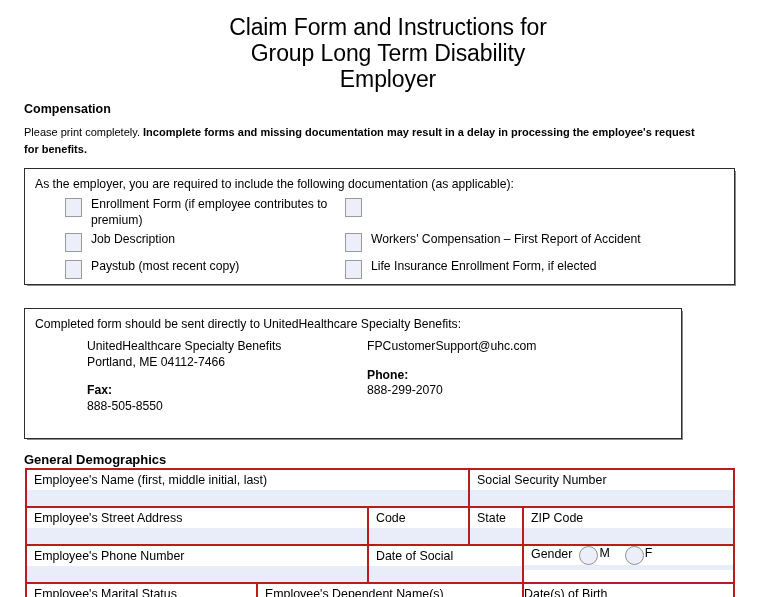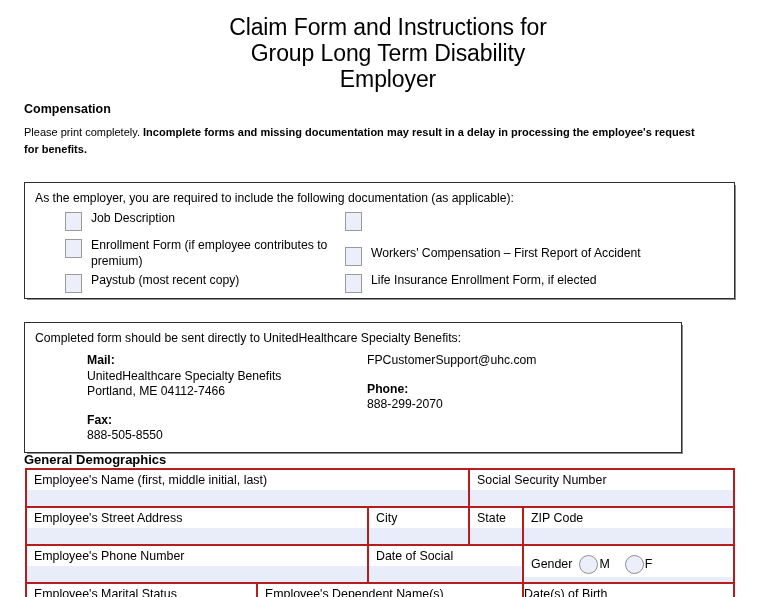--- a/index.html
+++ b/index.html
@@ -59,21 +59,20 @@
   }
   .instr-body b { font-weight: bold; }
 
   
   .obox {
     position: absolute;
     background: #ffffff;
     border: 1px solid #2e2e2e;
     box-shadow: 2px 2px 0 -1px #8a8a8a;
     box-sizing: border-box;
-    margin-top: 14px;
   }
   #doc-box {
     left: 24px;
     top: 168px;
     width: 711px;
     height: 117px;
   }
   #contact-box {
     left: 24px;
     top: 308px;
@@ -176,23 +175,22 @@
     right: 0;
     bottom: 0;
     height: 16px;
     background: #e9edf9;
   }
   .cell.tall { height: 29px; }
 
   
   .gender-cell {
     position: relative;
-    height: 36px;
+    height: 24px;
     display: flex;
-    align-items: center;
     padding-left: 7px;
   }
   .gender-cell .gfill {
     position: absolute;
     left: 0; right: 0; bottom: 0;
     height: 5px;
     background: #e9edf9;
   }
   .gender-lbl {
     font-size: 12.4px;
@@ -236,27 +234,27 @@
     <div class="title-line l3">Employer</div>
   </div>
 
   <div class="instr-heading">Compensation</div>
   <div class="instr-body"><span>Please print completely.  </span><b>Incomplete forms and missing documentation may result in a delay in processing the employee's request for benefits.</b></div>
 
   <div class="obox" id="doc-box">
     <div class="box-lead">As the employer, you are required to include the following documentation (as applicable):</div>
 
     <div class="chk-col left">
+      <div class="chk-item tall">
+        <span class="chk-box"></span>
+        <span class="chk-label">Enrollment Form (if employee contributes to premium)</span>
+      </div>
       <div class="chk-item">
         <span class="chk-box"></span>
         <span class="chk-label">Job Description</span>
-      </div>
-      <div class="chk-item tall">
-        <span class="chk-box"></span>
-        <span class="chk-label">Enrollment Form (if employee contributes to premium)</span>
       </div>
       <div class="chk-item">
         <span class="chk-box"></span>
         <span class="chk-label">Paystub (most recent copy)</span>
       </div>
     </div>
 
     <div class="chk-col right">
       <div class="chk-item tall">
         <span class="chk-box"></span>
@@ -269,21 +267,20 @@
         <span class="chk-box"></span>
         <span class="chk-label">Life Insurance Enrollment Form, if elected</span>
       </div>
     </div>
   </div>
 
   <div class="obox" id="contact-box">
     <div class="box-lead">Completed form should be sent directly to UnitedHealthcare Specialty Benefits:</div>
 
     <div class="contact-col left">
-      <div class="lbl">Mail:</div>
       <div>UnitedHealthcare Specialty Benefits</div>
       <div>Portland, ME 04112-7466</div>
       <div class="lbl grp2">Fax:</div>
       <div>888-505-8550</div>
     </div>
 
     <div class="contact-col right">
       <div>FPCustomerSupport@uhc.com</div>
       <div class="lbl grp2b">Phone:</div>
       <div>888-299-2070</div>
@@ -320,21 +317,21 @@
 
       <tr>
         <td colspan="3">
           <div class="cell">
             <span class="ctext">Employee's Street Address</span>
             <span class="cfill"></span>
           </div>
         </td>
         <td>
           <div class="cell">
-            <span class="ctext">City</span>
+            <span class="ctext">Code</span>
             <span class="cfill"></span>
           </div>
         </td>
         <td>
           <div class="cell">
             <span class="ctext">State</span>
             <span class="cfill"></span>
           </div>
         </td>
         <td colspan="2">

